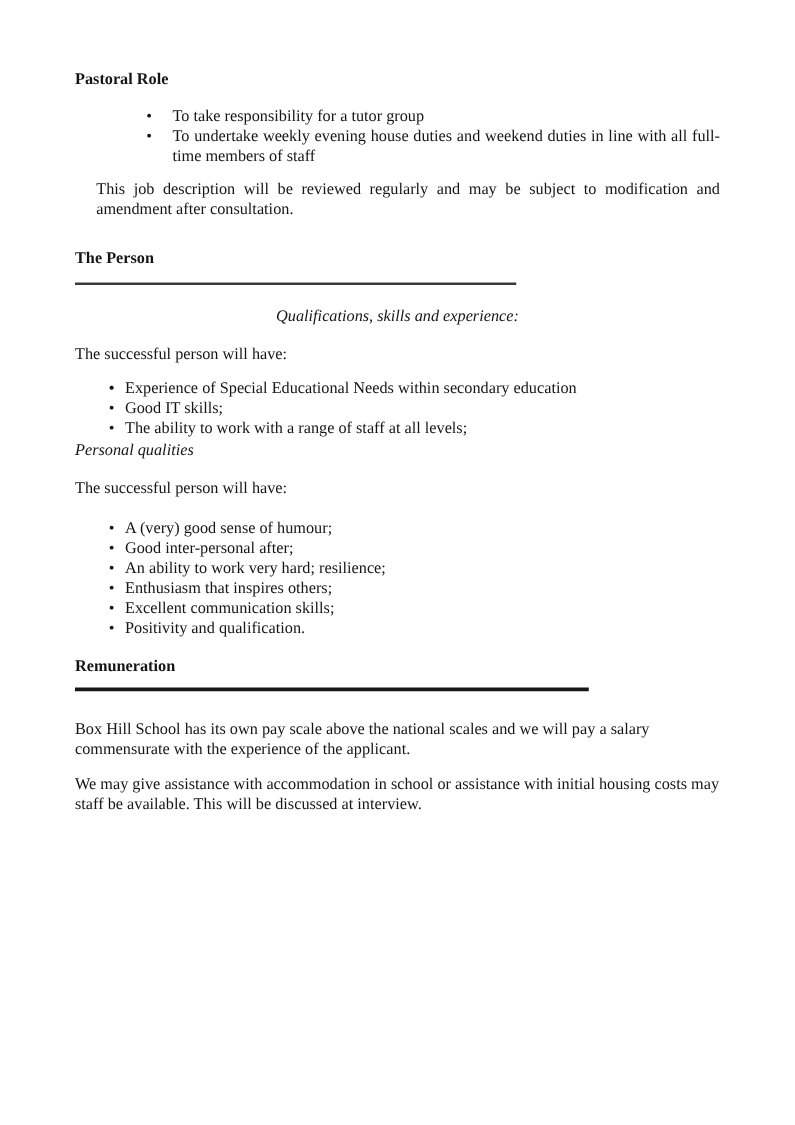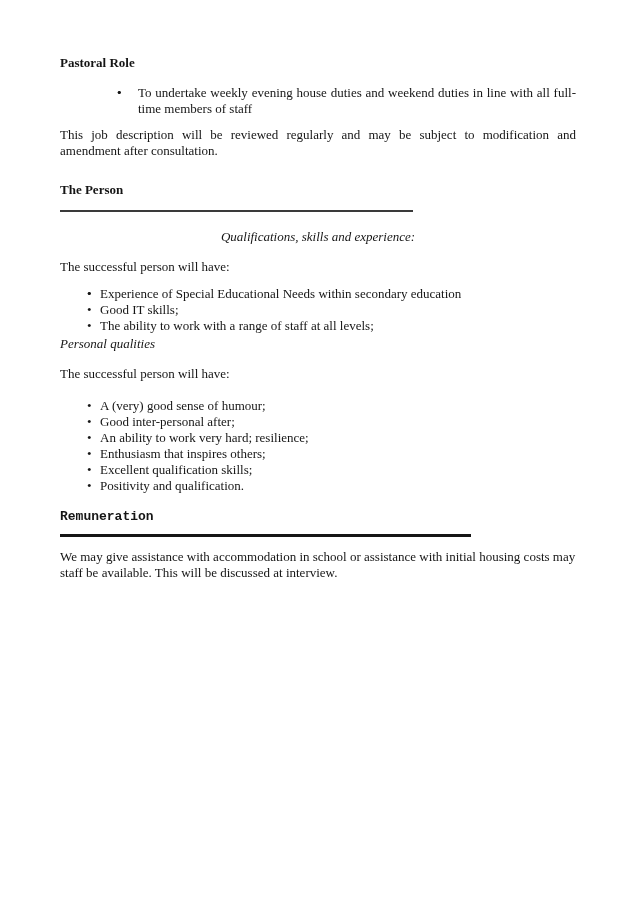--- a/index.html
+++ b/index.html
@@ -41,42 +41,43 @@
   
   ul.indent-std { margin-left: 27px; }
   ul.indent-std li { padding-left: 13px; }
 
   .rule { height: 2px; background: #3a3a3a; }
   .rule-thin  { width: 353px; margin-top: 12px; }
   .rule-bold  { width: 411px; height: 3px; background: #161616; margin-top: 9px; }
 
   
   .mt-bullets1 { margin-top: 14px; }
-  .mt-para1   { margin-top: 10px; }
+  .mt-para1   { margin-top: 10px; margin-left: 17px; }
   .mt-person  { margin-top: 23px; }
   .mt-qual    { margin-top: 17px; text-align: center; }
   .mt-intro1  { margin-top: 14px; }
   .mt-bullets2{ margin-top: 11px; }
   .mt-pq      { margin-top: 2px; }
   .mt-intro2  { margin-top: 14px; }
   .mt-bullets3{ margin-top: 16px; }
-  .mt-remun   { margin-top: 15px; font-family: Liberation Mono, monospace; }
+  .mt-remun   { margin-top: 15px; }
   .mt-pay     { margin-top: 22px; }
   .mt-accom   { margin-top: 12px; }
 </style>
 </head>
 <body>
 
 <div class="page">
 
   <h3>Pastoral Role</h3>
 
   <ul class="bullets indent-deep mt-bullets1">
     <li>
       <span class="marker">•</span>
+      <span>To take responsibility for a tutor group</span>
     </li>
     <li>
       <span class="marker">•</span>
       <span>To undertake weekly evening house duties and weekend duties in line with all full-time members of staff</span>
     </li>
   </ul>
 
   <p class="justify mt-para1">This job description will be reviewed regularly and may be subject to modification and amendment after consultation.</p>
 
   <h3 class="mt-person">The Person</h3>
@@ -118,26 +119,27 @@
     <li>
       <span class="marker">•</span>
       <span>An ability to work very hard; resilience;</span>
     </li>
     <li>
       <span class="marker">•</span>
       <span>Enthusiasm that inspires others;</span>
     </li>
     <li>
       <span class="marker">•</span>
-      <span>Excellent qualification skills;</span>
+      <span>Excellent communication skills;</span>
     </li>
     <li>
       <span class="marker">•</span>
       <span>Positivity and qualification.</span>
     </li>
   </ul>
 
   <h3 class="mt-remun">Remuneration</h3>
   <div class="rule rule-bold"></div>
 
+  <p class="mt-pay">Box Hill School has its own pay scale above the national scales and we will pay a salary commensurate with the experience of the applicant.</p>
   <p class="mt-accom">We may give assistance with accommodation in school or assistance with initial housing costs may staff be available. This will be discussed at interview.</p>
 
 </div>
 
 </body></html>

